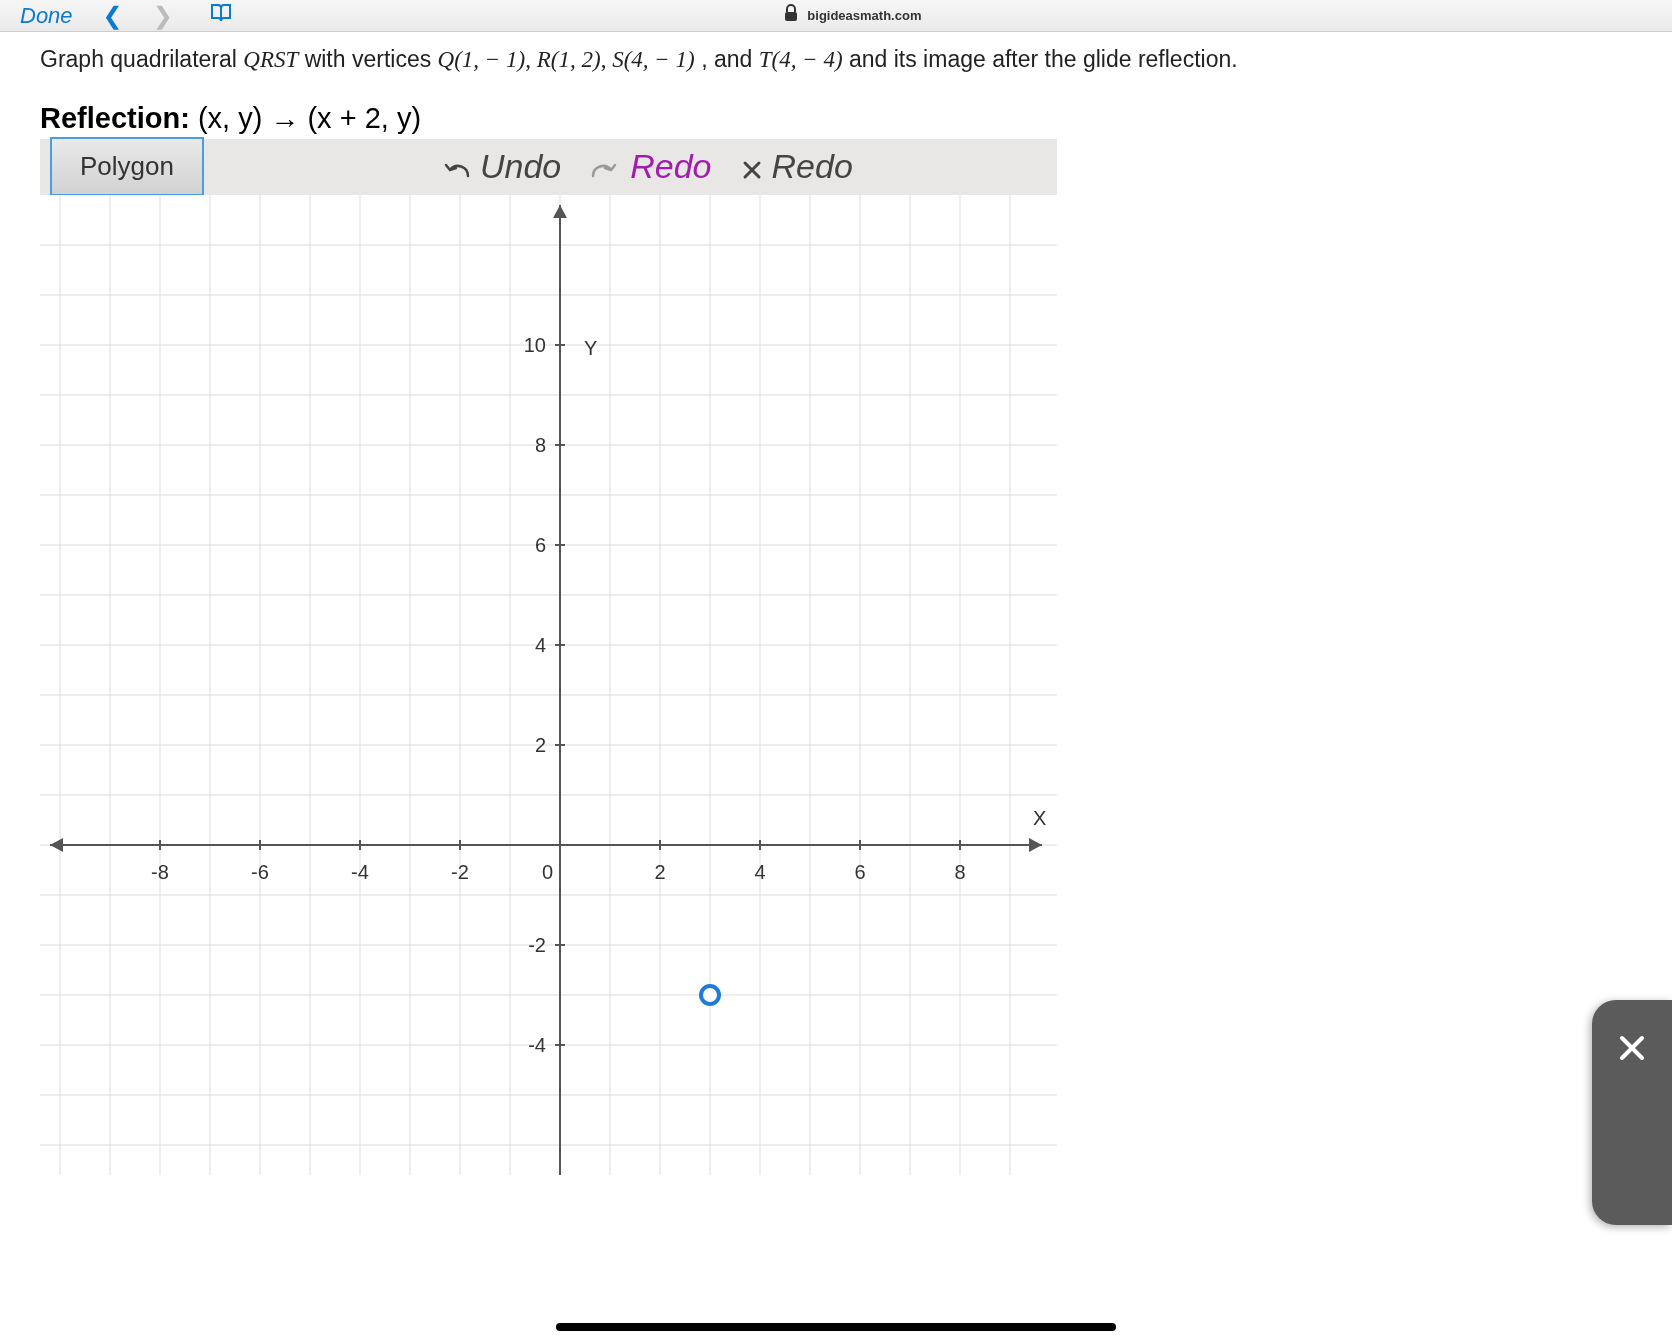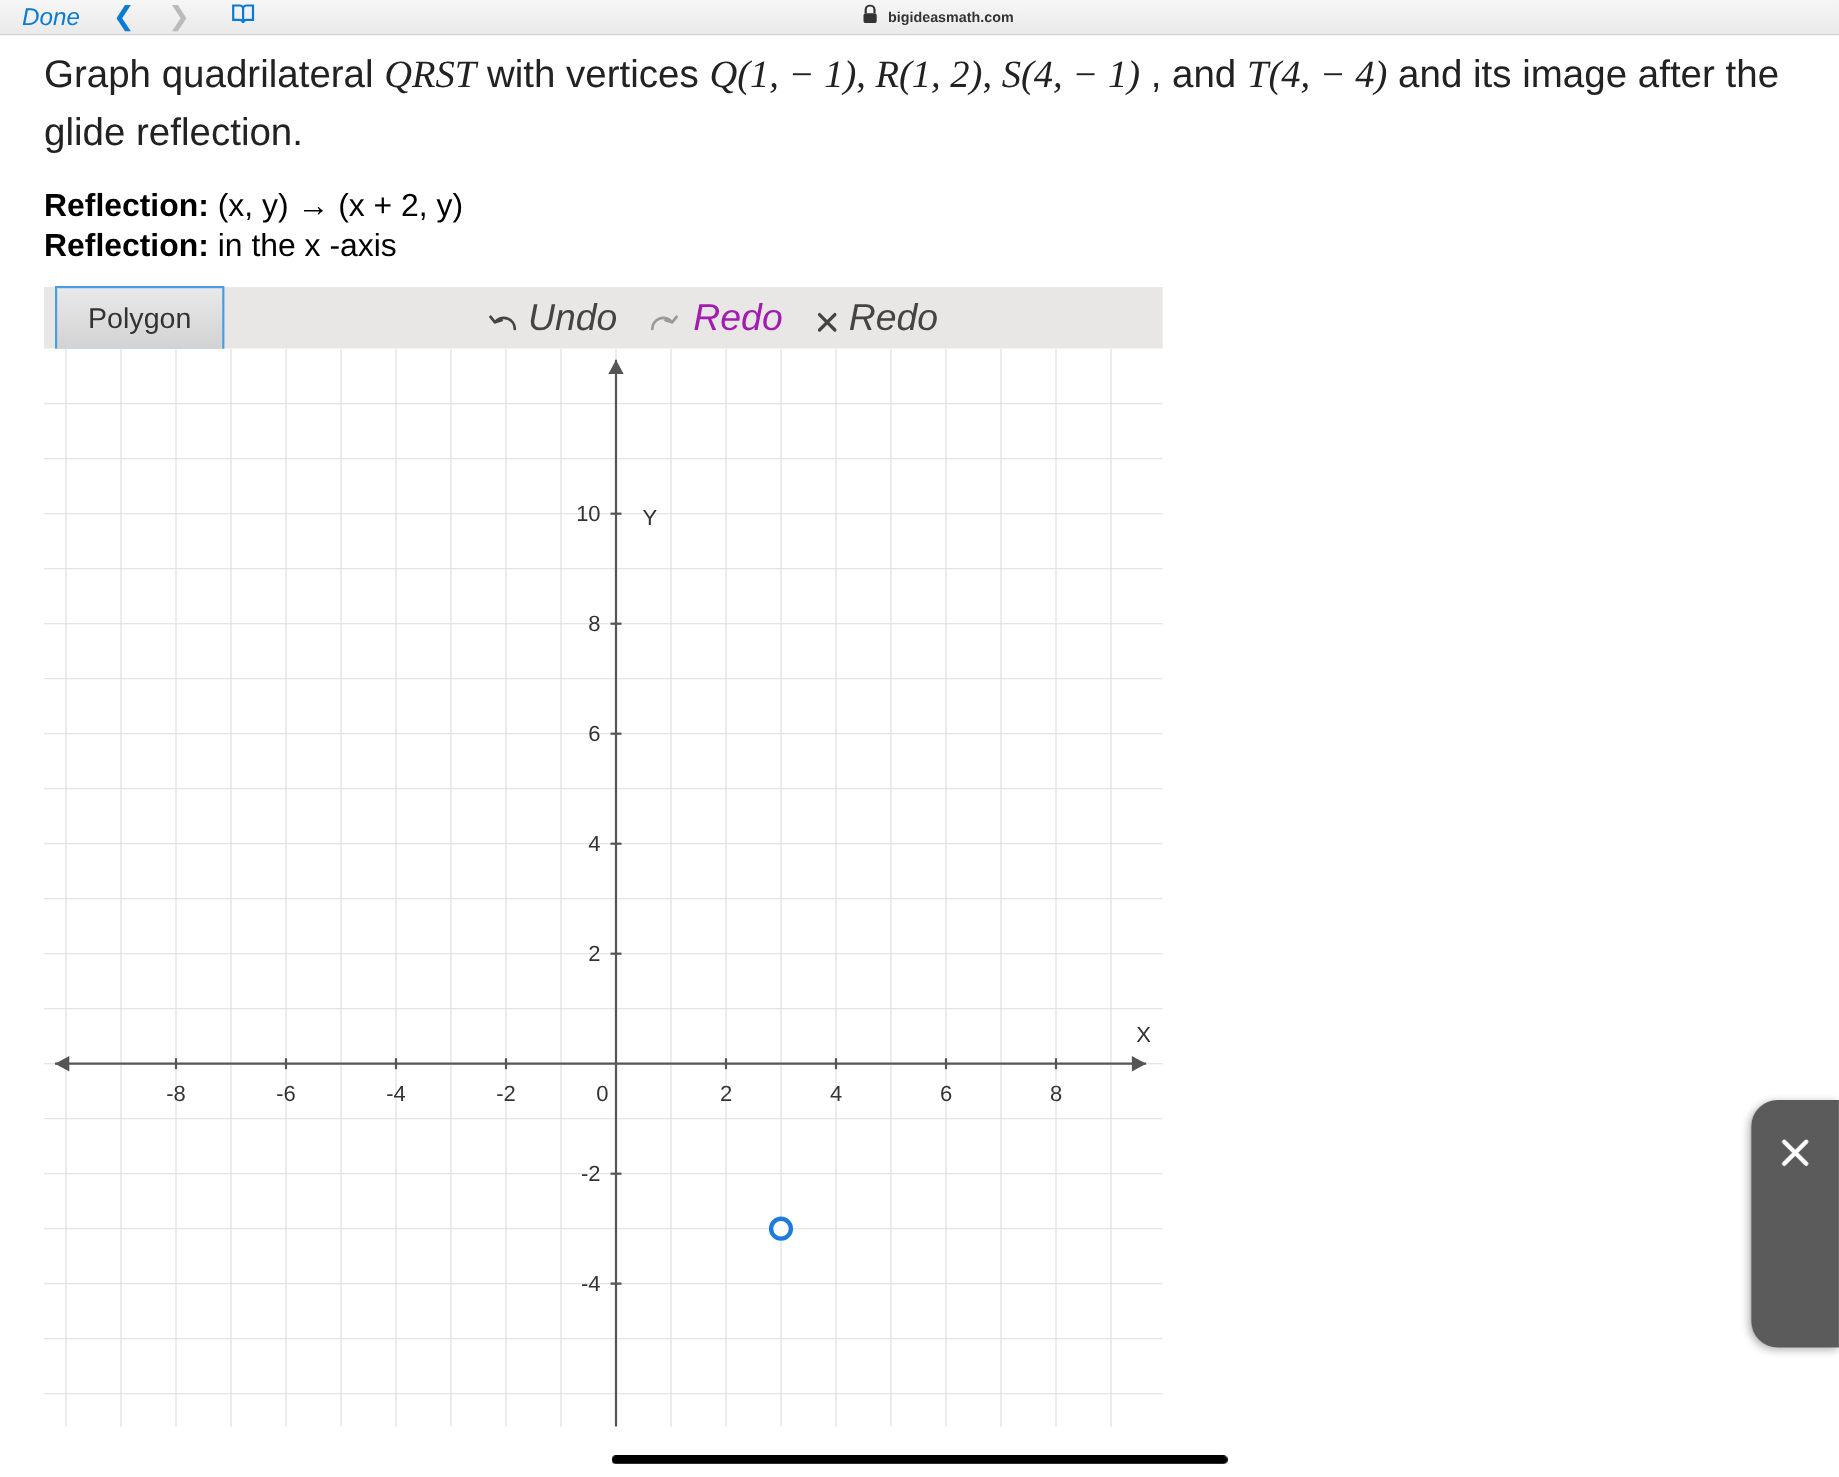--- a/index.html
+++ b/index.html
@@ -32,21 +32,21 @@
   gap: 8px;
   color: #333;
   font-size: 13px;
   font-weight: 600;
 }
 .lock-icon { font-size: 18px; }
 .content {
   padding: 10px 40px 0 40px;
 }
 .problem-text {
-  font-size: 35px;
+  font-size: 23px;
   color: #222;
   line-height: 1.5;
   margin-bottom: 24px;
 }
 .problem-text .ital { font-style: italic; font-family: "Times New Roman", serif; }
 .problem-text .math { font-family: "Times New Roman", serif; font-style: italic; }
 .problem-text .num { font-family: "Times New Roman", serif; font-style: normal; }
 .tr-line { font-size: 29px; margin-bottom: 4px; }
 .tr-line .bold { font-weight: 700; }
 .refl-line { font-size: 29px; margin-bottom: 20px; }
@@ -146,23 +146,20 @@
   <span style="width:180px"></span>
 </div>
 
 <div class="content">
   <div class="problem-text">
     <span>Graph quadrilateral </span><span class="ital">QRST</span><span> with vertices </span><span class="math">Q(1, − 1)</span><span class="num">, </span><span class="math">R(1, 2)</span><span class="num">, </span><span class="math">S(4, − 1)</span><span> , and </span><span class="math">T(4, − 4)</span><span> and its image after the glide reflection.</span>
   </div>
 
   <div class="tr-line">
     <span class="bold">Reflection:</span><span class="math"> (x, y) → (x + 2, y)</span>
-  </div>
-  <div class="refl-line">
-    <span class="bold">Reflection:</span><span> in the </span><span class="math">x</span><span> -axis</span>
   </div>
 
   <div class="graph-wrap">
     <div class="toolbar">
       <button class="polygon-btn">Polygon</button>
       <div class="spacer-tb"></div>
       <div class="tb-btn">
         <span class="tb-icon">
           <svg width="26" height="20" viewBox="0 0 26 20">
               <path d="M24 16 a10 10 0 0 0 -18 -6 M6 10 l-4 -5 M6 10 l6 -2" fill="none" stroke="#444" stroke-width="2.5" stroke-linecap="round"></path>

